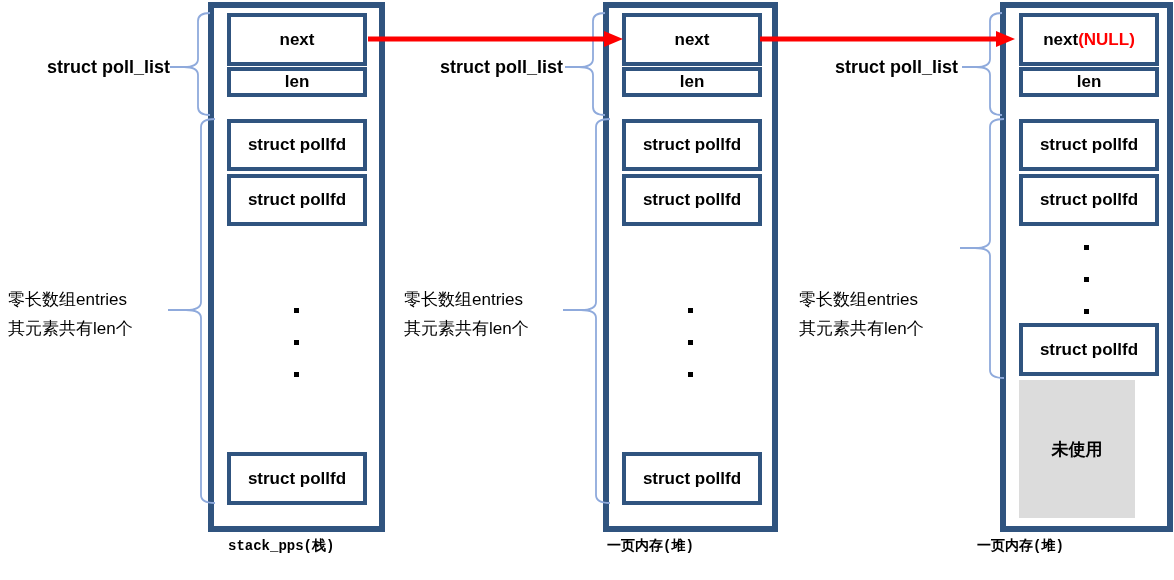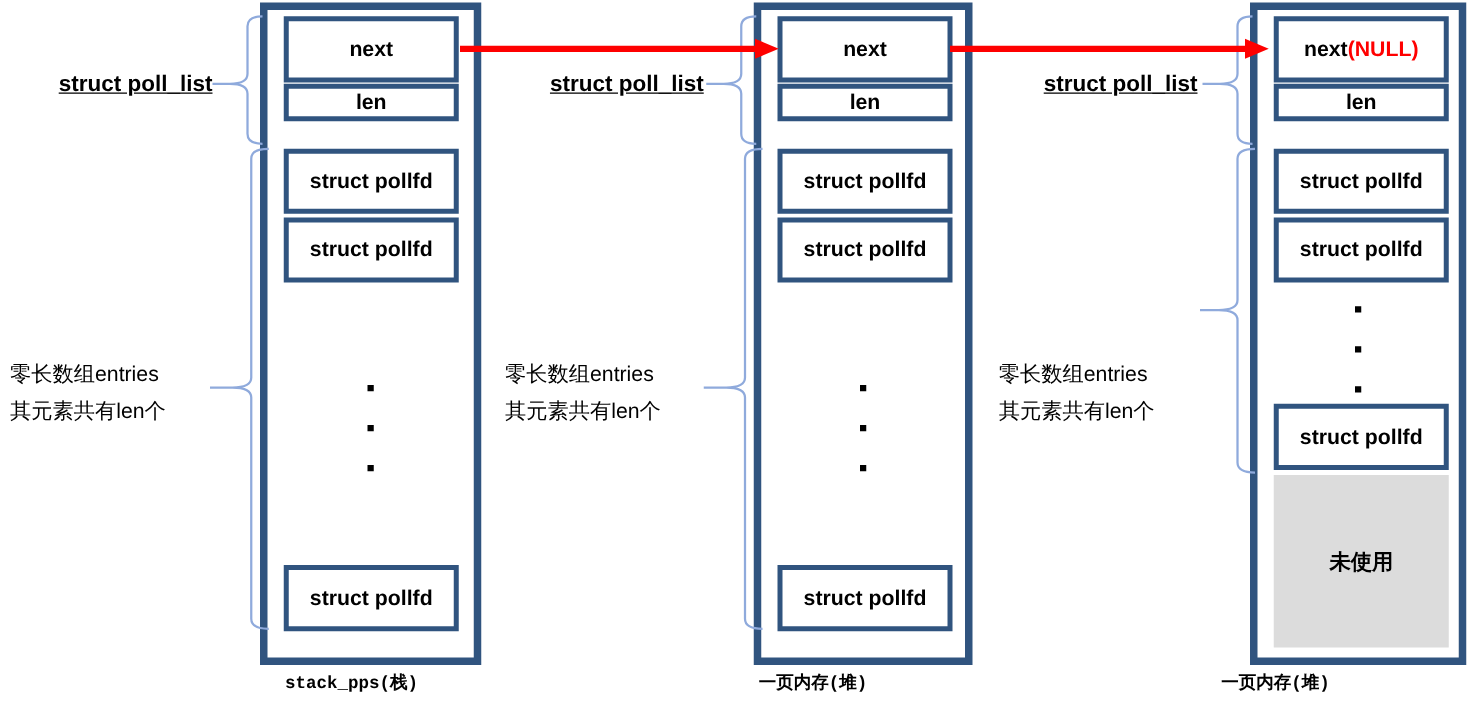--- a/index.html
+++ b/index.html
@@ -24,37 +24,37 @@
     display:flex;align-items:center;justify-content:center;
     font-size:17px;font-weight:bold;white-space:nowrap;
   }
   .cell-next{top:5px;height:53px;}
   .cell-len{top:59px;height:30px;}
   .cell-p1{top:111px;height:52px;}
   .cell-p2{top:166px;height:52px;}
   .cell-bottom{top:444px;height:53px;}
   .col3 .cell-bottom{top:315px;}
   .cell-unused{
-    position:absolute;left:13px;width:140px;top:372px;height:138px;
+    position:absolute;left:13px;width:116px;top:372px;height:138px;
     background:var(--gray);display:flex;align-items:center;justify-content:center;
     font-size:17px;font-weight:bold;
   }
   .null-part{color:var(--null);}
   .dots{position:absolute;left:0;right:0;top:300px;display:flex;flex-direction:column;align-items:center;}
   .col3 .dots{top:237px;}
   .dots i{display:block;width:5px;height:5px;background:#000;margin-bottom:27px;}
   
   .caption{
     position:absolute;top:537px;font-size:14px;font-weight:bold;white-space:nowrap;font-family:Liberation Mono, monospace;
   }
   .cap1{left:228px;} .cap2{left:607px;} .cap3{left:977px;}
   
   .plabel{
     position:absolute;top:57px;width:150px;text-align:right;
-    font-size:18px;font-weight:bold;white-space:nowrap;text-decoration:underline;
+    font-size:18px;font-weight:bold;white-space:nowrap;
   }
   .pl1{left:20px;} .pl2{left:413px;} .pl3{left:808px;}
   .elabel{
     position:absolute;top:285px;font-size:17px;font-weight:normal;line-height:29px;white-space:nowrap;
   }
   .el1{left:8px;} .el2{left:404px;} .el3{left:799px;}
   
   svg.overlay{position:absolute;left:0;top:0;pointer-events:none;}
   .brace{fill:none;stroke:var(--brace);stroke-width:1.8px;}
   .arrow-line{stroke:var(--arrow);stroke-width:5px;}

